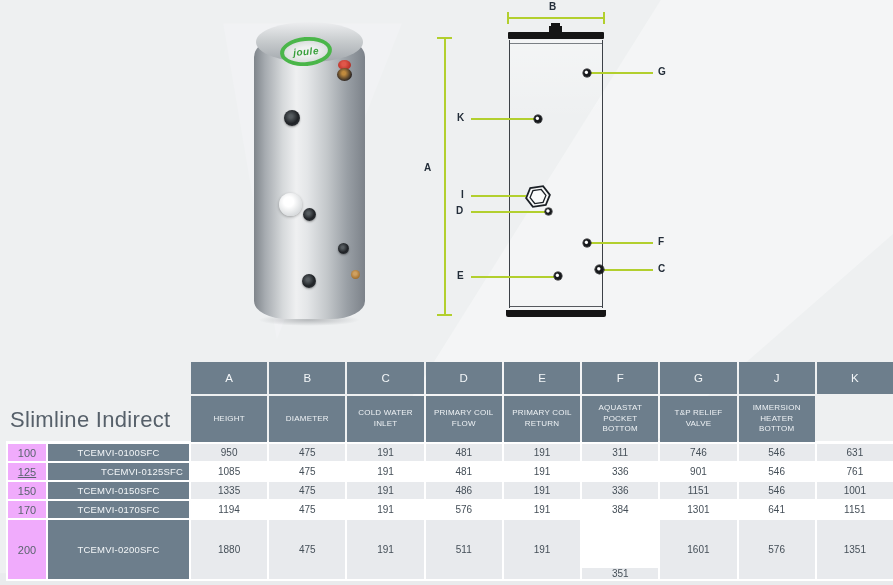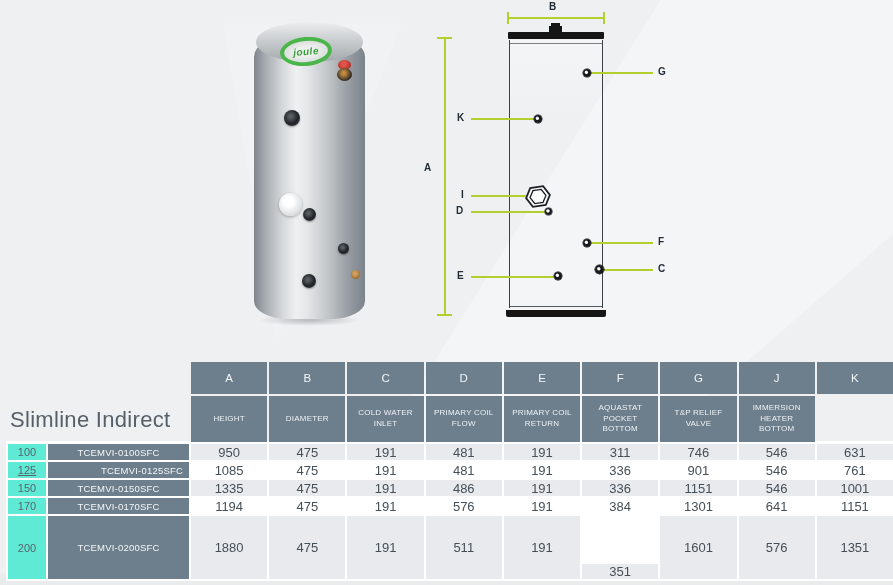--- a/index.html
+++ b/index.html
@@ -99,23 +99,23 @@
     position:absolute; left:8px; top:362px; width:885px; height:217px;
     display:grid; gap:2px;
     grid-template-columns:38px 141px repeat(9, 1fr);
     grid-template-rows:32px 46px repeat(5, 1fr);
   }
   #spec-grid > div { display:flex; align-items:center; justify-content:center; text-align:center; }
   .title-cell { justify-content:flex-start !important; align-items:flex-end !important;
     padding:0 0 9px 2px; font-size:22px; color:#56606a; letter-spacing:.3px; }
   .h-letter { background:#6d7e8c; color:#f3f6f8; font-size:11.5px; }
   .h-name   { background:#6d7e8c; color:#eef2f5; font-size:8px; line-height:1.35; padding:2px 3px; letter-spacing:.2px; }
-  .cap-cell { background:#5eead4; color:#5a646e; font-size:11px; }
+  .cap-cell { background:#f0abfc; color:#5a646e; font-size:11px; }
   .model-cell { background:#6d7e8c; color:#f3f6f8; font-size:9.5px; letter-spacing:.2px; }
-  .data-cell { font-size:13px; color:#454f58; }
+  .data-cell { font-size:10px; color:#454f58; }
   .data-cell.alt { background:#e8eaed; }
   .data-cell.white { background:#ffffff; }
 </style>
 </head>
 <body>
 
 <div id="page">
 
   <div class="bg-poly p1"></div>
   <div class="bg-poly p2"></div>

